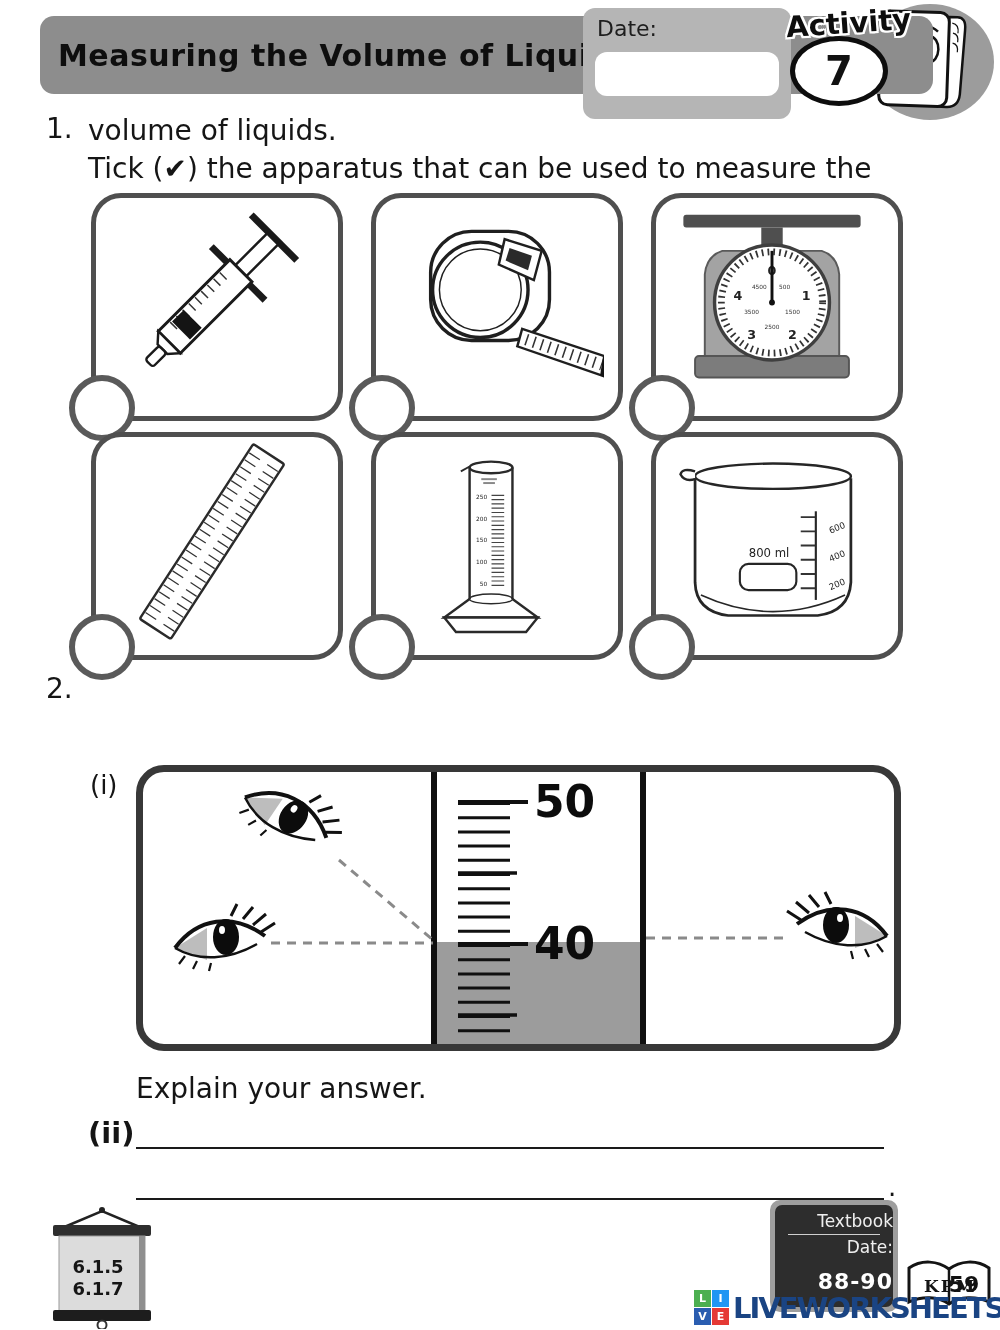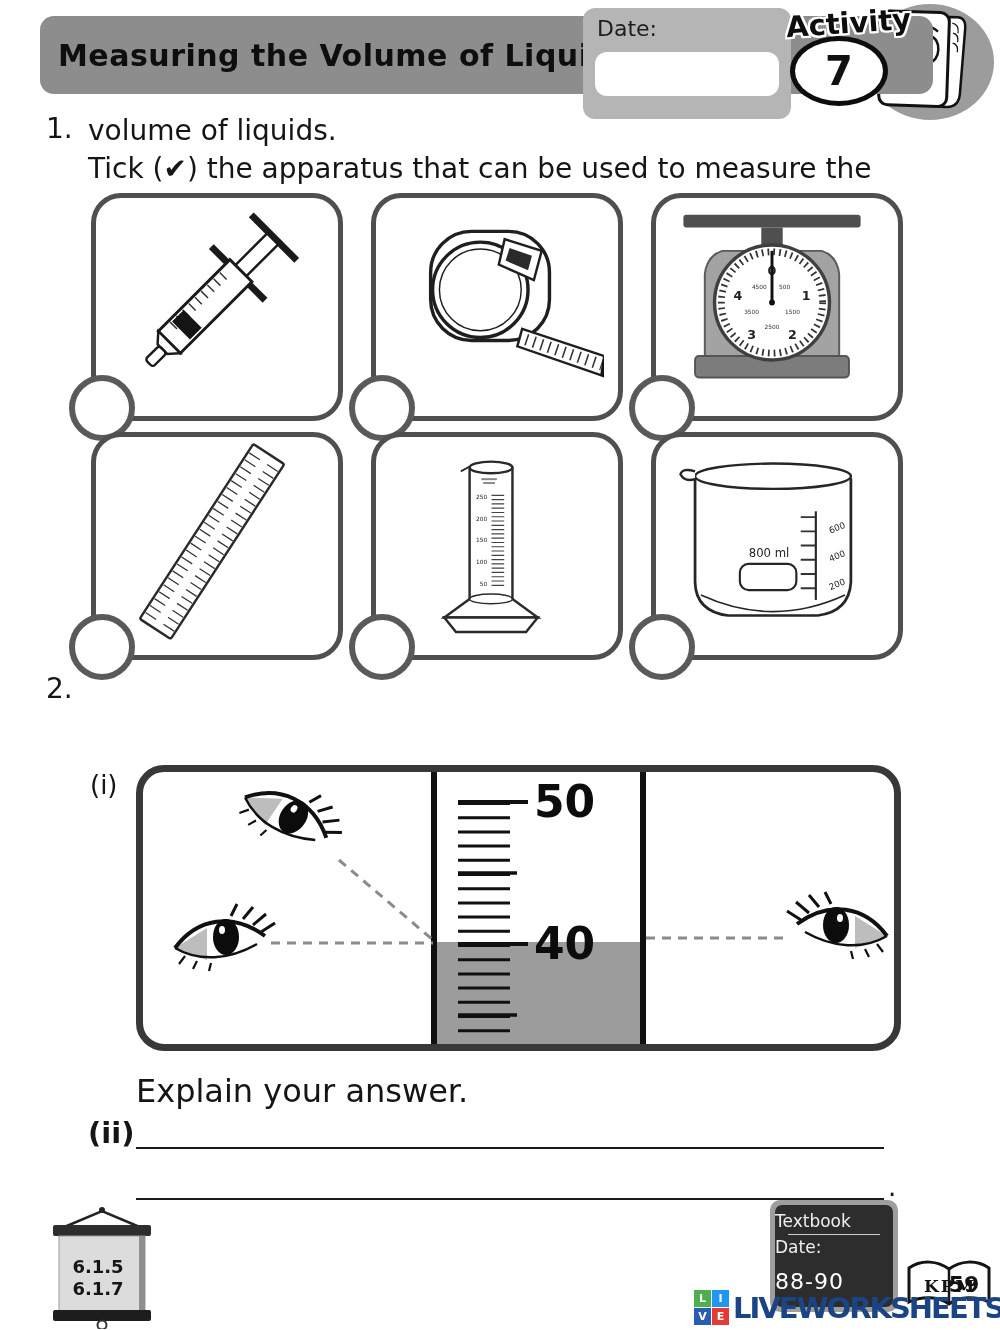--- a/index.html
+++ b/index.html
@@ -34,24 +34,24 @@
   
   .diagram{left:136px;top:765px;width:765px;height:286px;border:7px solid #383838;border-radius:28px;
     background:#fff;overflow:hidden;box-sizing:border-box;}
 
   
   .ans{left:136px;width:748px;height:28px;border-bottom:2.5px solid #1a1a1a;}
   .ans-period{left:888px;top:1172px;font-size:26px;}
 
   
   .tb-badge{left:770px;top:1200px;width:128px;height:112px;background:#9e9e9e;border-radius:10px;padding:5px;box-sizing:border-box;z-index:1;}
-  .tb-inner{width:100%;height:100%;background:#2d2d2d;border-radius:7px;text-align:left;color:#efefef;box-sizing:border-box;padding-top:6px;}
+  .tb-inner{width:100%;height:100%;background:#2d2d2d;border-radius:7px;text-align:right;color:#efefef;box-sizing:border-box;padding-top:6px;}
   .tb-label{font-size:17px;}
   .tb-div{width:92px;margin:3px auto 2px auto;border-top:1.5px solid #cfcfcf;}
-  .tb-pages{font-size:22px;font-weight:normal;letter-spacing:1px;margin-top:12px;color:#fff;}
+  .tb-pages{font-size:22px;font-weight:bold;letter-spacing:1px;margin-top:12px;color:#fff;}
   #book59{left:902px;top:1256px;z-index:1;}
   .kpm{left:924px;top:1276px;font-family:"DejaVu Serif",serif;font-weight:bold;font-size:17px;letter-spacing:2px;color:#141414;z-index:1;}
   .logo{left:694px;top:1290px;display:flex;align-items:center;z-index:2;}
   .logo-grid{display:grid;grid-template-columns:17px 17px;grid-template-rows:17px 17px;gap:1px;margin-right:4px;}
   .logo-grid div{color:#fff;font-size:11px;font-weight:bold;display:flex;align-items:center;justify-content:center;}
   .sq0{background:#4caf50;} .sq1{background:#2096f3;} .sq2{background:#2a5db0;} .sq3{background:#e53935;}
   .logo-text{font-size:29px;font-weight:bold;letter-spacing:-2px;color:#1a4483;white-space:nowrap;}
   svg text{font-family:"DejaVu Sans",sans-serif;}
 </style>
 </head>
@@ -237,21 +237,21 @@
         <line x1="128" y1="171" x2="290" y2="171"></line>
         <line x1="503" y1="166" x2="644" y2="166"></line>
       </g>
       <use href="#eye" transform="translate(96,14) rotate(34 55 30)"></use>
       <use href="#eye" transform="translate(28,134)"></use>
       <use href="#eye" transform="translate(748,122) scale(-1,1)"></use>
     </svg>
   </div>
 
   <div class="abs" style="left:88px;top:1116px;font-size:29px;font-weight:bold;">(ii)</div>
-  <div class="abs" style="left:136px;top:1072px;font-size:32px;">Explain your answer.</div>
+  <div class="abs" style="left:136px;top:1072px;font-size:28px;">Explain your answer.</div>
   <div class="abs ans" style="top:1119px;"></div>
   <div class="abs ans" style="top:1170px;"></div>
   <div class="abs ans-period">.</div>
 
   <svg class="abs" style="left:46px;top:1203px;" width="112" height="126" viewBox="0 0 112 126">
     <path d="M16,25 L56,8 L96,25" stroke="#222" stroke-width="2.5" fill="none"></path>
     <circle cx="56" cy="7" r="3" fill="#222"></circle>
     <rect x="7" y="22" width="98" height="11" rx="2" fill="#2e2e2e"></rect>
     <rect x="13" y="33" width="86" height="76" fill="#dcdcdc" stroke="#9a9a9a"></rect>
     <rect x="93" y="33" width="6" height="76" fill="#8f8f8f"></rect>

